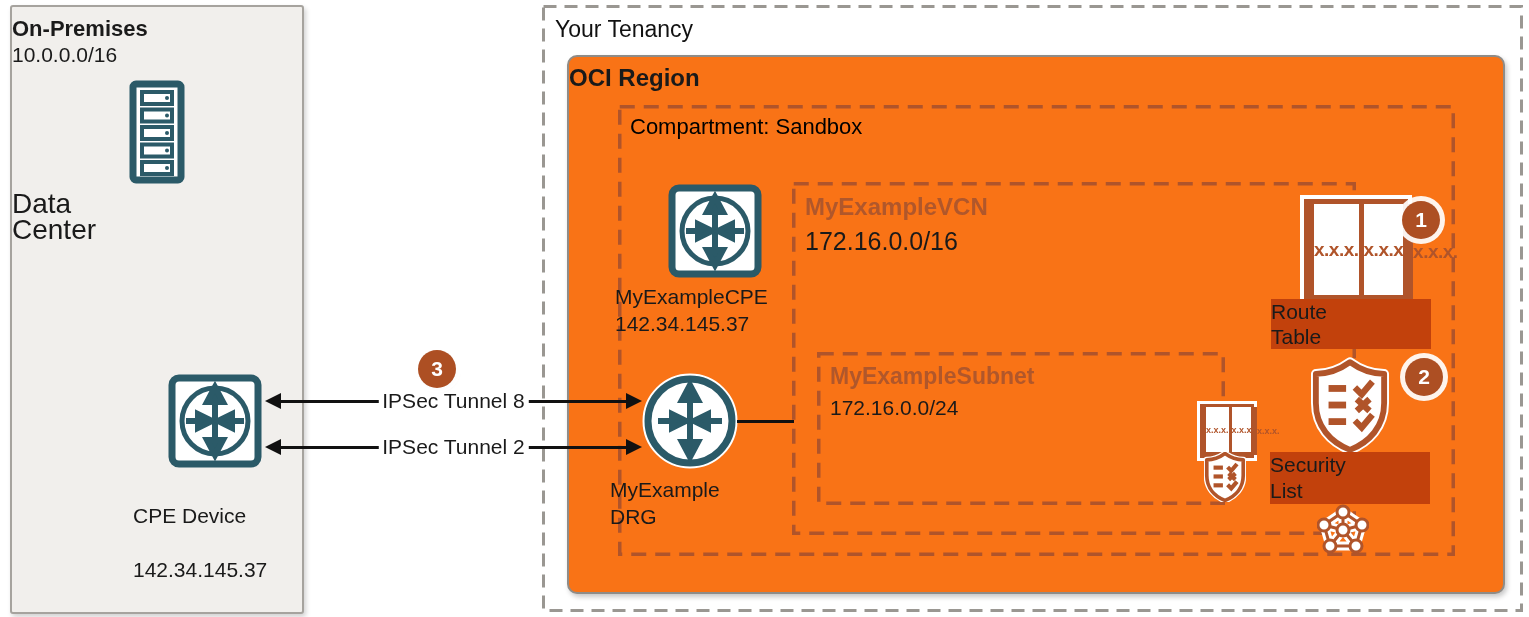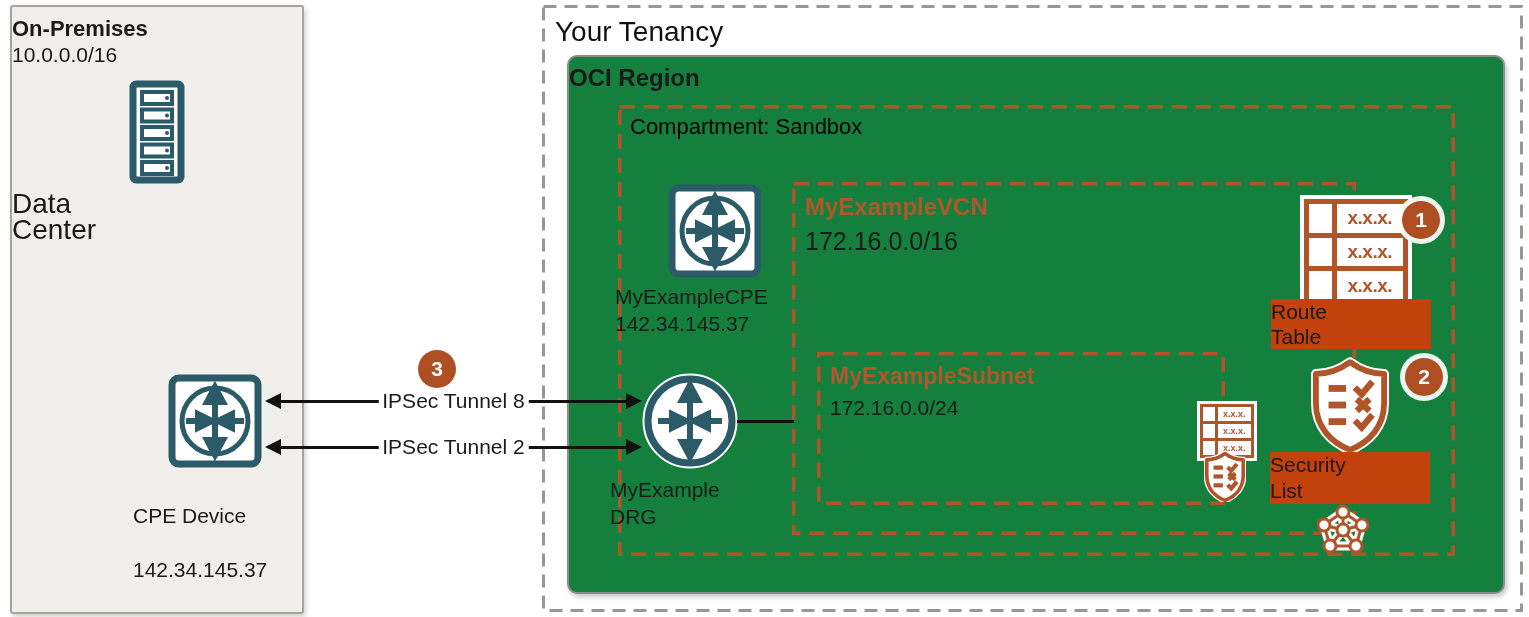--- a/index.html
+++ b/index.html
@@ -15,50 +15,50 @@
   .onprem-box{
     left:10px;top:5px;width:290px;height:605px;
     background:#f1efec;border:2px solid #a6a39e;border-radius:3px;
     box-shadow:2px 3px 5px rgba(0,0,0,.18);
   }
   .dash-box{background:transparent;}
   .dash-box > svg.frame{position:absolute;left:0;top:0;}
   .tenancy-box{left:542px;top:5px;width:981px;height:607px;}
   .region-box{
     left:567px;top:55px;width:934px;height:535px;
-    background:#15803d;border:2px solid #8f8c88;border-radius:10px;
+    background:#f97316;border:2px solid #8f8c88;border-radius:10px;
     box-shadow:2px 3px 5px rgba(0,0,0,.22);
   }
   .compartment-box{left:618px;top:105px;width:837px;height:451px;}
   .vcn-box{left:792px;top:182px;width:564px;height:353px;}
   .subnet-box{left:817px;top:352px;width:408px;height:153px;}
 
   
   .t-onprem-title{left:0;top:9px;width:100%;font-weight:bold;font-size:22px;}
   .t-onprem-cidr{left:0;top:36px;width:100%;font-size:21px;}
   .t-dc-label{left:0;top:184px;width:100%;font-size:28px;line-height:26px;}
   .t-cpe-label{left:121px;top:468px;width:170px;font-size:21px;line-height:27px;}
-  .t-tenancy{left:13px;top:11px;font-size:28px;color:#111;}
+  .t-tenancy{left:13px;top:11px;font-size:23px;color:#111;}
   .t-region{left:0;top:7px;width:100%;font-weight:bold;font-size:24px;}
   .t-compartment{left:12px;top:9px;font-size:22px;color:#000000;}
   .t-vcn-name{left:13px;top:11px;font-weight:bold;font-size:24px;color:#b0572b;}
   .t-vcn-cidr{left:13px;top:45px;font-size:25px;}
   .t-subnet-name{left:13px;top:11px;font-weight:bold;font-size:23px;color:#b0572b;}
   .t-subnet-cidr{left:13px;top:44px;font-size:21px;}
   .t-node-label{font-size:21px;line-height:27px;}
 
   
   .badge{
     width:38px;height:38px;border-radius:50%;background:#ad4f23;color:#fff;
     font-weight:bold;font-size:21px;display:flex;align-items:center;justify-content:center;
     box-shadow:0 0 0 5px rgba(255,255,255,.92), 1px 2px 4px rgba(0,0,0,.18);
   }
 
   
-  .rt{border:5px solid #b0542a;background:#fff;display:flex;flex-direction:column;
+  .rt{border:5px solid #b0542a;background:#fff;display:flex;
       box-shadow:0 0 0 4px #fff;}
   .rt-row{flex:1;display:flex;border-bottom:5px solid #b0542a;}
   .rt-row:last-child{border-bottom:none;}
   .rt-cell-l{width:24%;border-right:5px solid #b0542a;}
   .rt-cell-r{flex:1;display:flex;align-items:center;justify-content:center;
       font-weight:bold;color:#b0542a;font-size:19px;letter-spacing:-0.5px;}
   .rt.small{border-width:3px;box-shadow:0 0 0 3px #fff;}
   .rt.small .rt-row{border-bottom-width:3px;}
   .rt.small .rt-cell-l{border-right-width:3px;}
   .rt.small .rt-cell-r{font-size:9px;letter-spacing:0;}

